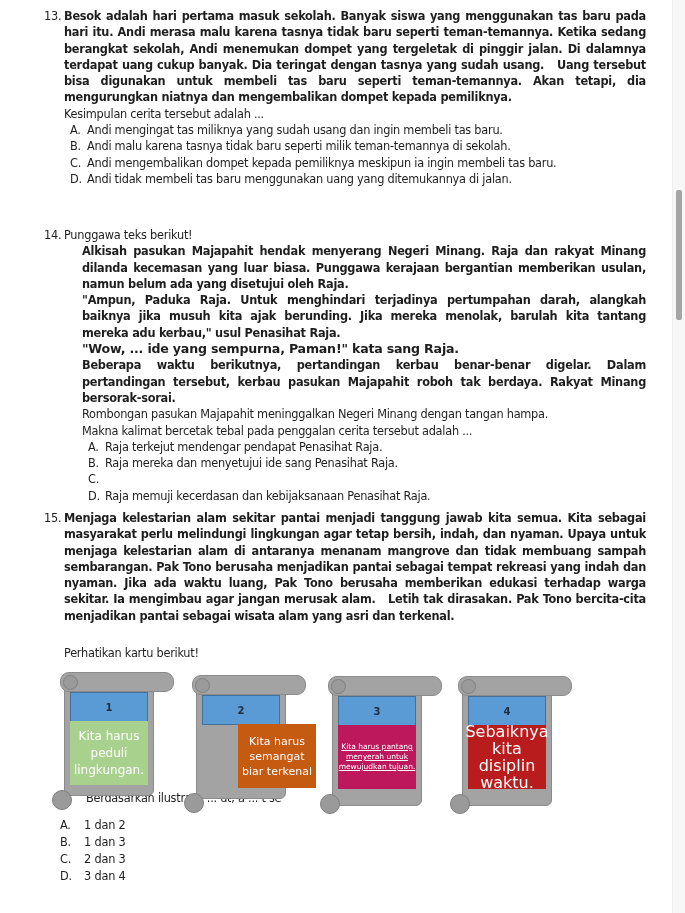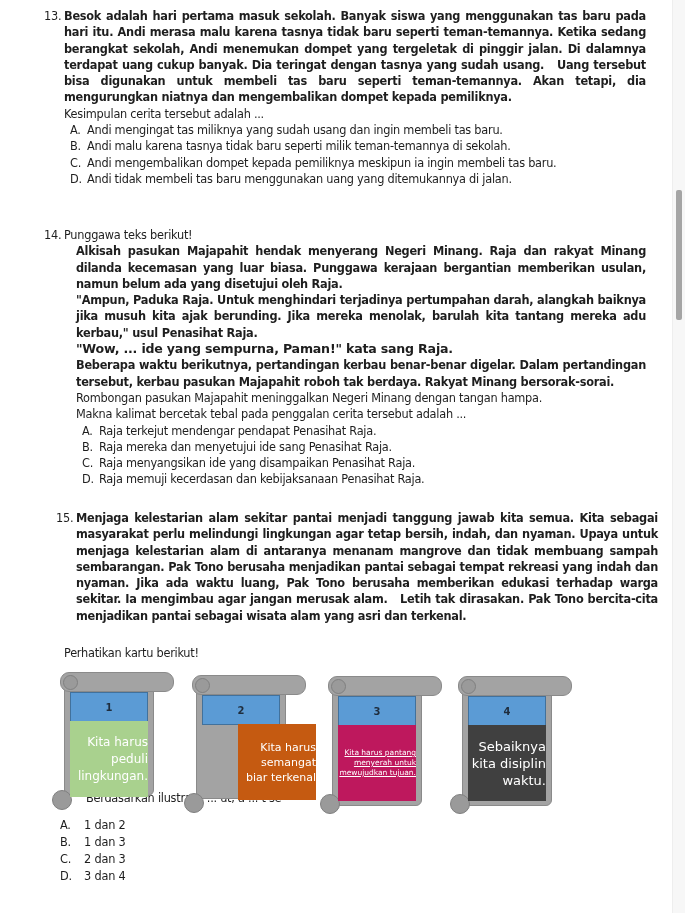--- a/index.html
+++ b/index.html
@@ -12,42 +12,42 @@
   .q { position:absolute; left:44px; width:602px; font-size:12.6px; line-height:16.3px; letter-spacing:-0.25px; }
   .qnum { position:absolute; left:0; top:0; }
   .qbody { margin-left:20px; }
   .para { text-align:justify; text-align-last:left;font-weight:bold; }
   .opts { margin-left:6px; }
   .opt { display:flex; }
   .opt .lt { width:17px; flex:0 0 17px; }
   .bold { font-weight:bold; font-family:"DejaVu Sans", sans-serif; letter-spacing:-0.2px; }
   #q13 { top:8px; }
   #q14 { top:227px; }
-  #q15 { top:510px;margin-left:12px; }
+  #q15 { top:510px; }
   .intro { position:absolute; left:64px; top:645px; font-size:12.6px; letter-spacing:-0.25px; }
   .behind { position:absolute; left:86px; top:790px; font-size:12.6px; letter-spacing:-0.25px; color:#222; }
   .ans15 { position:absolute; left:60px; top:816px; font-size:12.6px; line-height:17px; letter-spacing:-0.2px; }
   .ans15 .opt .lt { width:24px; flex:0 0 24px; }
 
   
   .card { position:absolute; width:100px; height:130px; }
   .scroll-body { position:absolute; left:6px; top:10px; width:88px; height:118px; background:#a3a3a3; border:1px solid #8a8a8a; border-radius:2px 2px 6px 6px; }
   .scroll-top { position:absolute; left:2px; top:0; width:112px; height:18px; background:#a3a3a3; border:1px solid #8a8a8a; border-radius:9px; }
   .scroll-top .curl { position:absolute; left:2px; top:2px; width:13px; height:13px; border-radius:50%; background:#9a9a9a; border:1px solid #808080; }
   .scroll-bl { position:absolute; left:-6px; top:118px; width:18px; height:18px; border-radius:50%; background:#9a9a9a; border:1px solid #808080; }
   .card-head { position:absolute; left:12px; top:20px; width:76px; height:28px; background:#5b9bd5; border:1px solid #41719c; display:flex; align-items:center; justify-content:center; font-size:10px; font-weight:bold; color:#1f2d3d; font-family:"DejaVu Sans", sans-serif; }
-  .card-text { position:absolute; left:12px; top:49px; width:78px; height:76px; display:flex; align-items:center; justify-content:center; text-align:right; color:#ffffff; font-family:"DejaVu Sans", sans-serif; }
+  .card-text { position:absolute; left:12px; top:49px; width:78px; height:64px; display:flex; align-items:center; justify-content:center; text-align:center; color:#ffffff; font-family:"DejaVu Sans", sans-serif; }
   #card1 { left:58px; top:672px; }
   #card2 { left:190px; top:675px; }
   #card3 { left:326px; top:676px; }
   #card4 { left:456px; top:676px; }
   #card1 .card-text { background:#a9d18e; font-size:12px; line-height:17px; }
   #card2 .card-text { background:#c55a11; font-size:11px; line-height:15px;margin-left:36px; }
   #card3 .card-text { background:#be185d; font-size:7.5px; line-height:10px;text-decoration:underline; }
-  #card4 .card-text { background:#404040; font-size:13px; line-height:17px; }
+  #card4 .card-text { background:#b91c1c; font-size:16px; line-height:17px; }
   #card1 .scroll-body, #card2 .scroll-body { height:112px; }
 
   .scrollbar { position:absolute; right:0; top:0; width:12px; height:913px; background:#f7f7f7; border-left:1px solid #eeeeee; }
   .thumb { position:absolute; left:3px; top:190px; width:6px; height:130px; background:#a5a5a5; border-radius:2px; }
 </style>
 </head>
 <body>
 
 <div class="page">
 
@@ -74,39 +74,38 @@
             <span>Andi tidak membeli tas baru menggunakan uang yang ditemukannya di jalan.</span>
           </div>
       </div>
     </div>
   </div>
 
   <div class="q" id="q14">
     <span class="qnum">14.</span>
     <div class="qbody">
       <div>Punggawa teks berikut!</div>
-      <div style="margin-left:12px;">
+      <div style="margin-left:18px;">
         <div class="para">Alkisah pasukan Majapahit hendak menyerang Negeri Minang. Raja dan rakyat Minang dilanda kecemasan yang luar biasa. Punggawa kerajaan bergantian memberikan usulan, namun belum ada yang disetujui oleh Raja.</div>
         <div class="para">"Ampun, Paduka Raja. Untuk menghindari terjadinya pertumpahan darah, alangkah baiknya jika musuh kita ajak berunding. Jika mereka menolak, barulah kita tantang mereka adu kerbau," usul Penasihat Raja.</div>
         <div class="bold">"Wow, ... ide yang sempurna, Paman!" kata sang Raja.</div>
         <div class="para">Beberapa waktu berikutnya, pertandingan kerbau benar-benar digelar. Dalam pertandingan tersebut, kerbau pasukan Majapahit roboh tak berdaya. Rakyat Minang bersorak-sorai.</div>
         <div>Rombongan pasukan Majapahit meninggalkan Negeri Minang dengan tangan hampa.</div>
         <div>Makna kalimat bercetak tebal pada penggalan cerita tersebut adalah ...</div>
         <div class="opts">
           <div class="opt">
               <span class="lt">A.</span>
               <span>Raja terkejut mendengar pendapat Penasihat Raja.</span>
             </div>
           <div class="opt">
               <span class="lt">B.</span>
               <span>Raja mereka dan menyetujui ide sang Penasihat Raja.</span>
             </div>
           <div class="opt">
               <span class="lt">C.</span>
-              <span>Raja menyangsikan ide yang disampaikan Penasihat Raja.</span>
             </div>
           <div class="opt">
               <span class="lt">D.</span>
               <span>Raja memuji kecerdasan dan kebijaksanaan Penasihat Raja.</span>
             </div>
         </div>
       </div>
     </div>
   </div>
 

